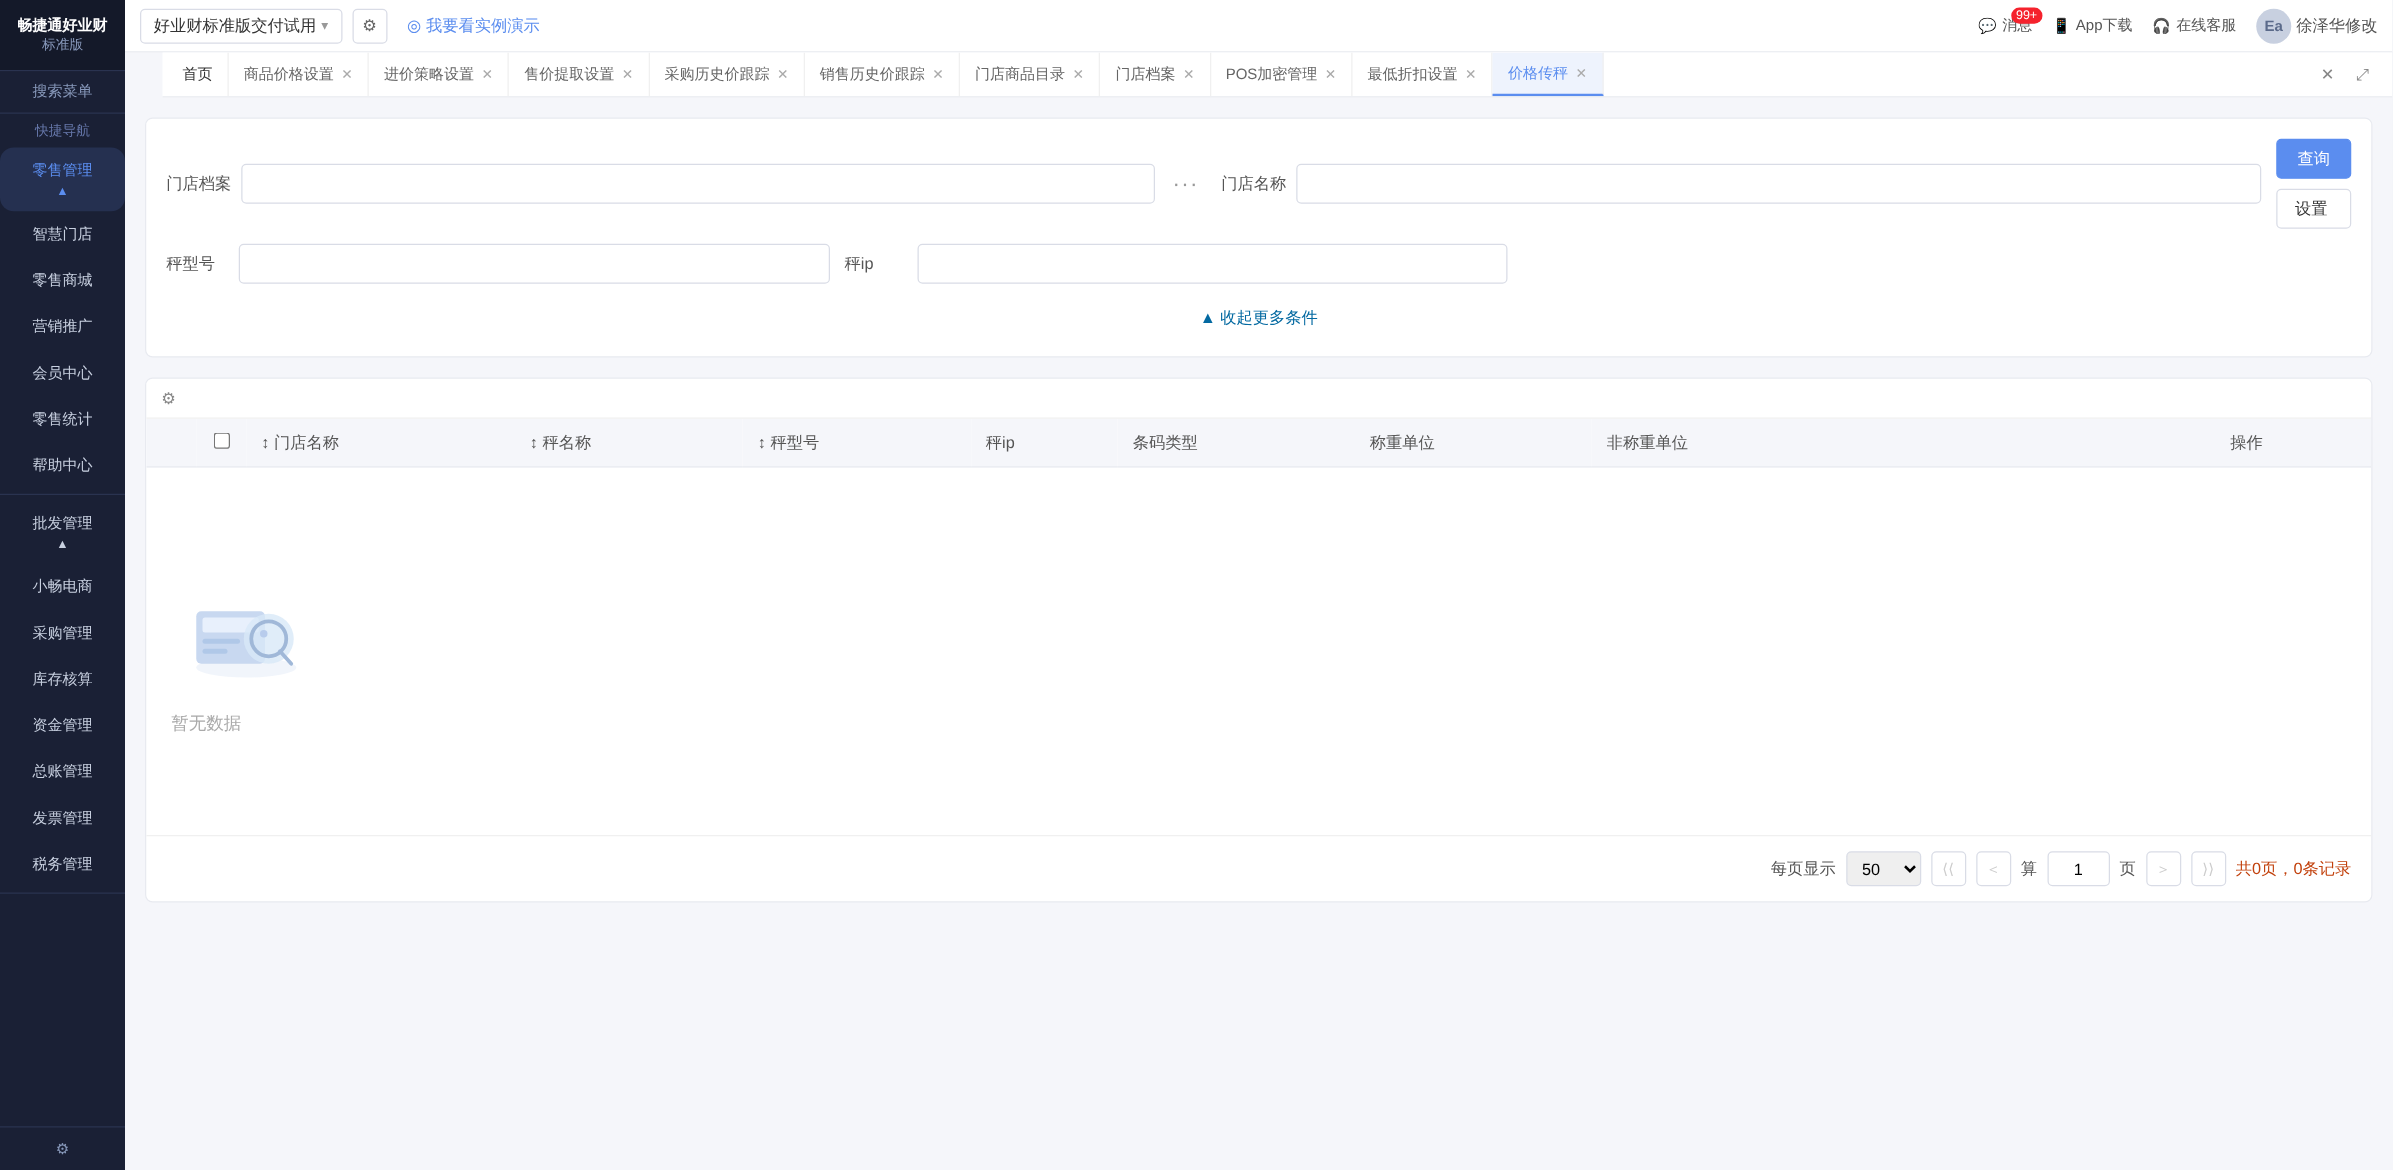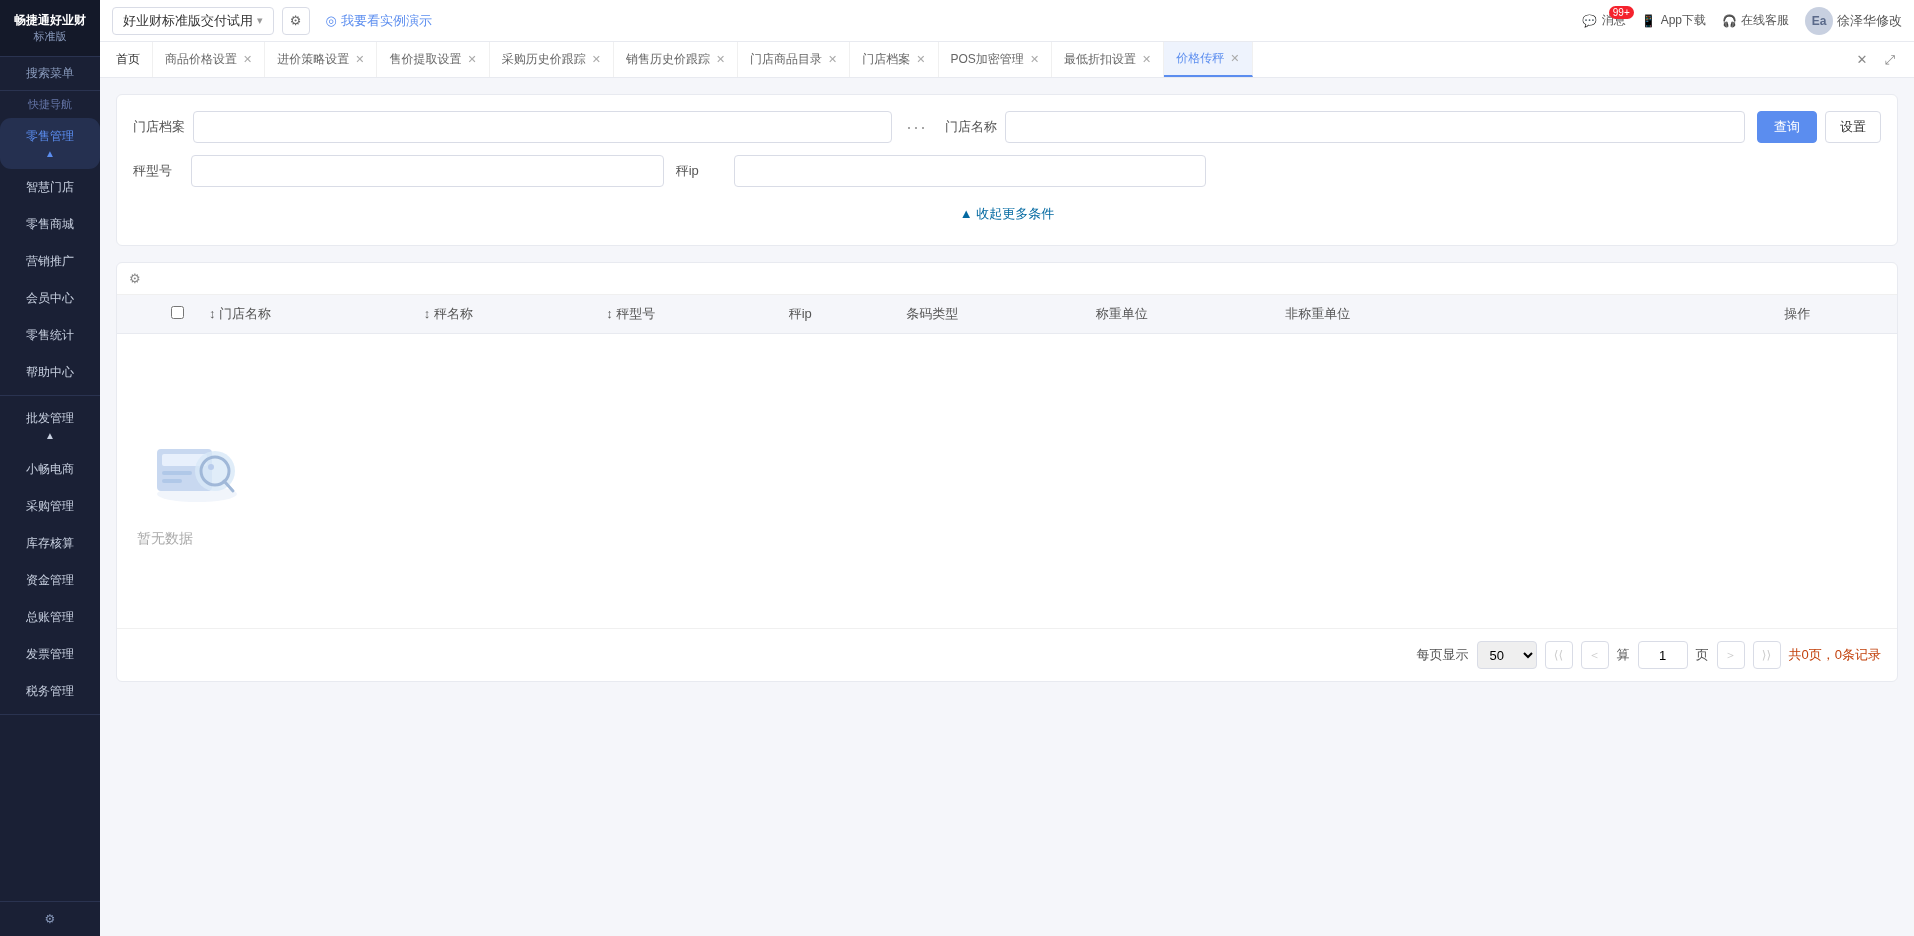--- a/index.html
+++ b/index.html
@@ -26,21 +26,21 @@
     .topbar-select .caret { color: #999; font-size: 11px; }
     .topbar-gear { width: 28px; height: 28px; border: 1px solid #d9dce6; border-radius: 4px; display: flex; align-items: center; justify-content: center; cursor: pointer; color: #666; }
     .topbar-demo { display: flex; align-items: center; gap: 4px; color: #5b8def; cursor: pointer; font-size: 13px; margin-left: 8px; }
     .topbar-right { margin-left: auto; display: flex; align-items: center; gap: 16px; }
     .topbar-icon-group { display: flex; align-items: center; gap: 4px; cursor: pointer; color: #555; font-size: 12px; position: relative; }
     .topbar-badge { background: #f5222d; color: #fff; font-size: 10px; border-radius: 8px; padding: 1px 4px; position: absolute; top: -6px; right: -8px; }
     .topbar-user { display: flex; align-items: center; gap: 4px; cursor: pointer; color: #555; font-size: 13px; }
     .user-avatar { width: 28px; height: 28px; background: #c8d0e0; border-radius: 50%; display: flex; align-items: center; justify-content: center; font-size: 12px; color: #5b6a8a; font-weight: bold; }
 
     
-    .tabbar { background: #fff; border-bottom: 1px solid #e8eaf0; display: flex; align-items: center; padding: 0 4px; height: 36px; flex-shrink: 0; overflow-x: auto; scrollbar-width: none; }
+    .tabbar { background: #fff; border-bottom: 1px solid #e8eaf0; display: flex; align-items: center; padding: 0 4px; height: 36px; flex-shrink: 0; overflow-x: auto; scrollbar-width: none; margin-left: 30px; }
     .tabbar::-webkit-scrollbar { display: none; }
     .tab { display: flex; align-items: center; gap: 4px; padding: 0 12px; height: 100%; cursor: pointer; font-size: 12px; color: #666; white-space: nowrap; border-right: 1px solid #f0f0f0; flex-shrink: 0; }
     .tab.active { color: #5b8def; background: #eef3fd; border-bottom: 2px solid #5b8def; font-weight: 500; }
     .tab.home { color: #333; font-weight: 500; }
     .tab-close { color: #aaa; font-size: 11px; cursor: pointer; margin-left: 2px; }
     .tabbar-controls { margin-left: auto; display: flex; align-items: center; gap: 4px; flex-shrink: 0; padding: 0 8px; }
     .tabbar-btn { width: 24px; height: 24px; display: flex; align-items: center; justify-content: center; cursor: pointer; color: #888; border-radius: 3px; }
 
     
     .content { flex: 1; padding: 16px; overflow-y: auto; }
@@ -256,21 +256,21 @@
       <div class="filter-row">
         <div class="filter-item">
           <label>门店档案</label>
           <input class="filter-input" type="text" style="flex: 1 1 0%;">
           <span class="filter-dots">···</span>
         </div>
         <div class="filter-item">
           <label>门店名称</label>
           <input class="filter-input" type="text" style="">
         </div>
-        <div style="display:flex;gap:8px;flex-shrink:0;">
+        <div style="display:flex;gap:8px;flex-shrink:0;flex-direction:column;">
           <button class="btn btn-primary" style="height:32px;padding:0 16px;">查询</button>
           <button class="btn btn-default" style="height:32px;padding:0 14px;">设置</button>
         </div>
       </div>
       <div class="filter-row">
         <div class="filter-item">
           <label>秤型号</label>
           <input class="filter-input" type="text" style="">
         </div>
         <div class="filter-item">

